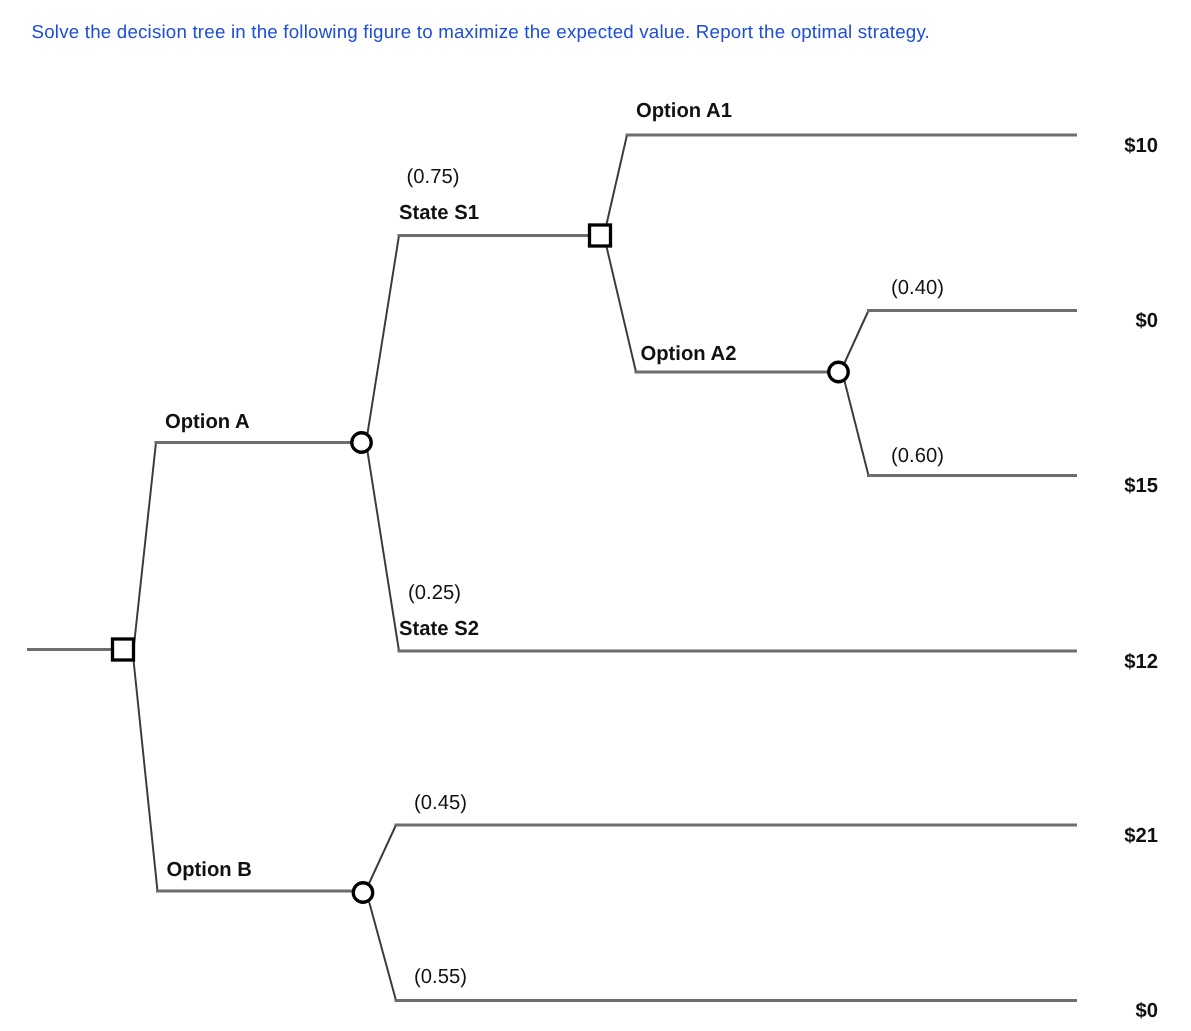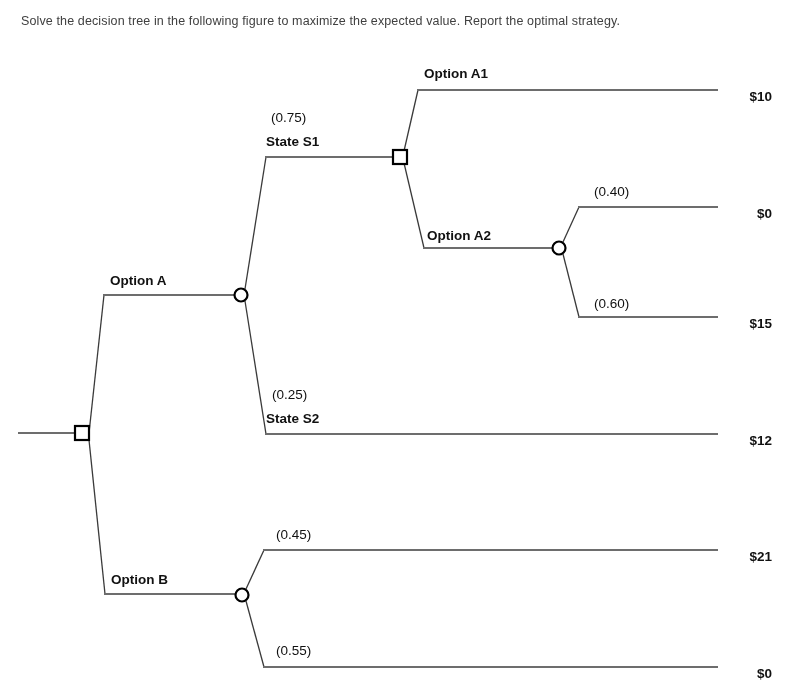--- a/index.html
+++ b/index.html
@@ -15,21 +15,21 @@
     font-family: "Liberation Sans", sans-serif;
     color: #1a1a1a;
     overflow: hidden;
   }
   #prompt-text {
     position: absolute;
     left: 21px;
     top: 13px;
     font-size: 12.5px;
     line-height: 16px;
-    color: #404040;
+    color: #1d4ed8;
     letter-spacing: 0.01em;
     white-space: nowrap;
   }
   #tree-figure {
     position: absolute;
     left: 0;
     top: 0;
     width: 794px;
     height: 687px;
   }

